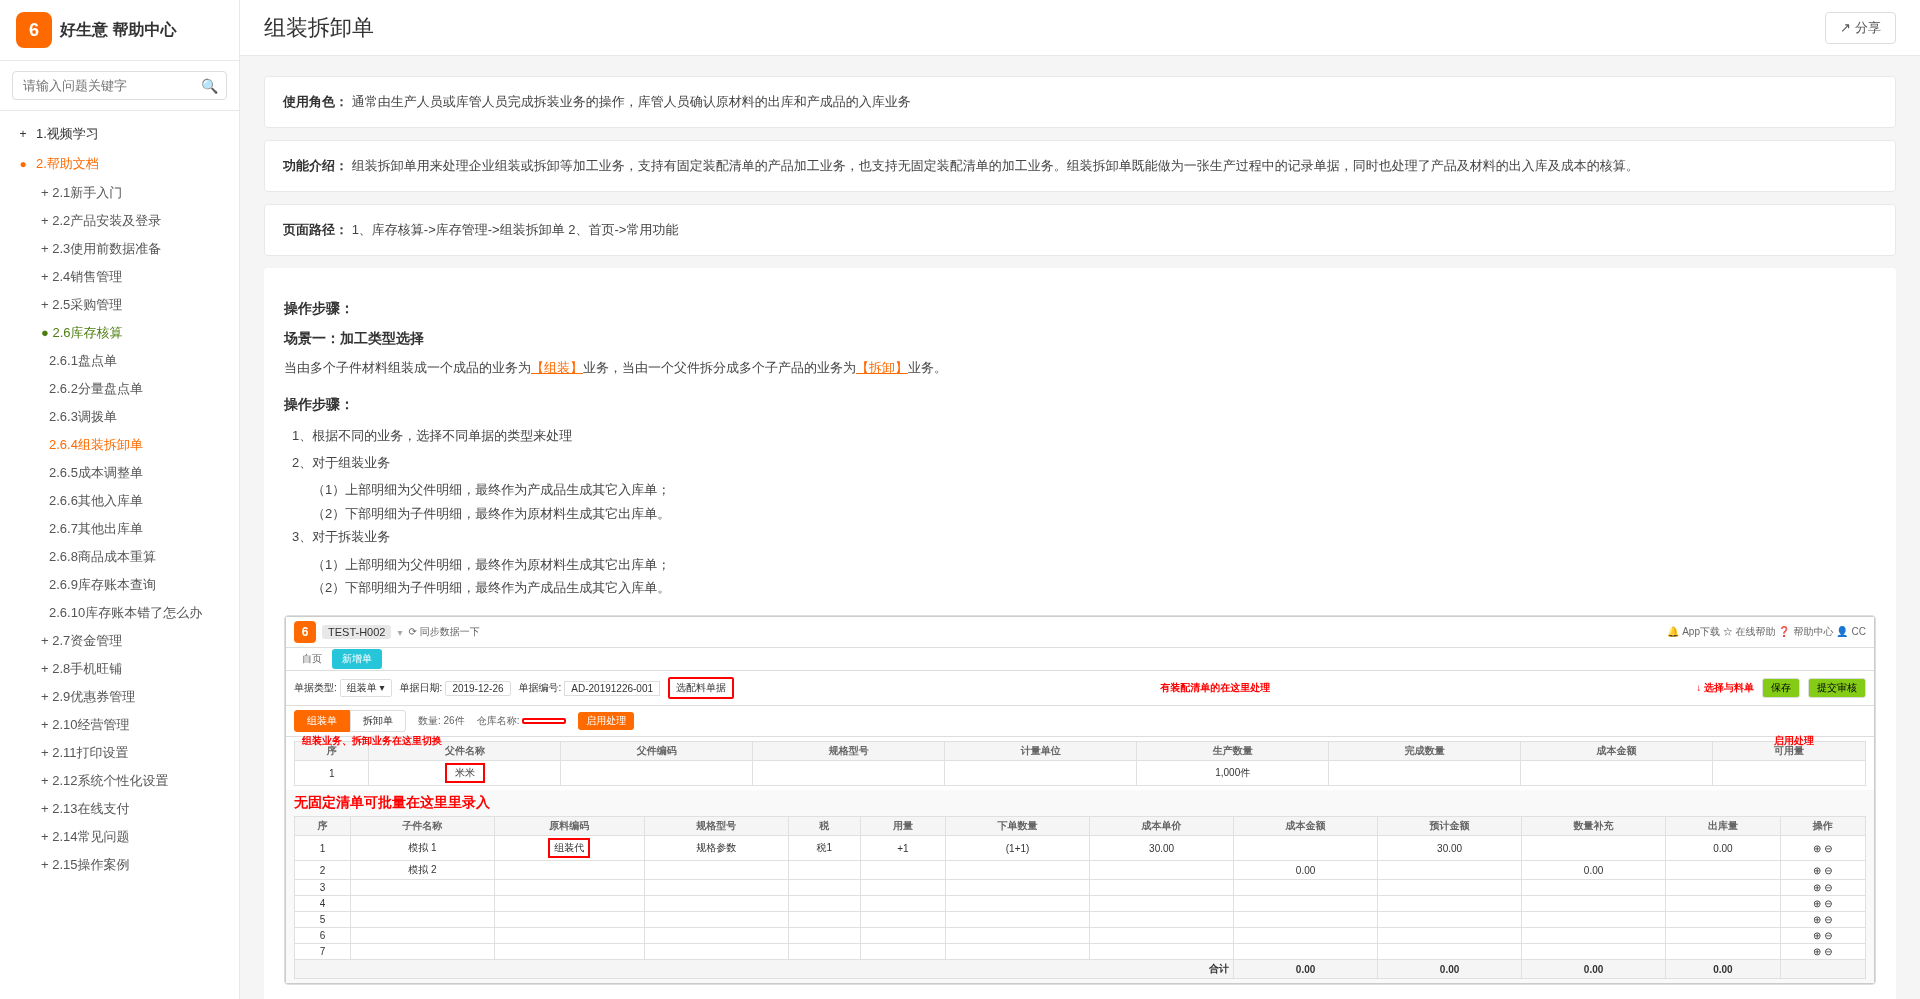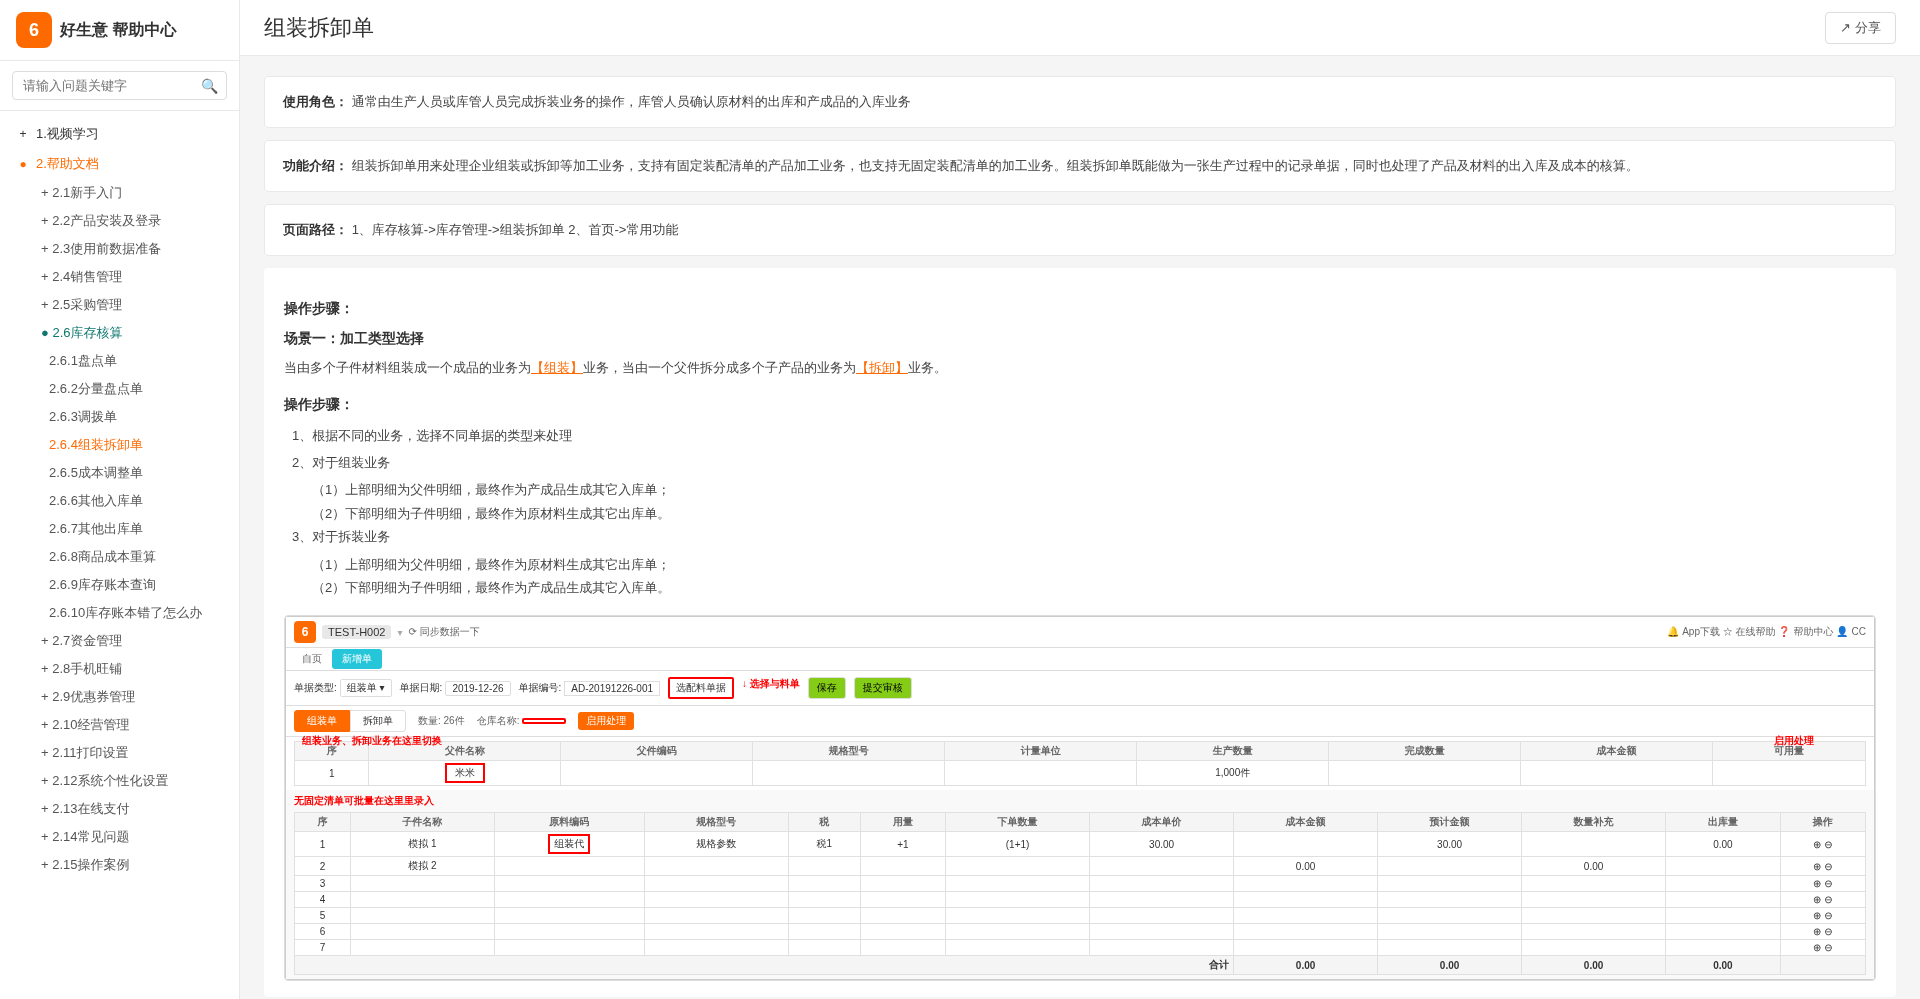--- a/index.html
+++ b/index.html
@@ -298,21 +298,21 @@
     </div>
     <div class="nav-subcategory">
       <span>+ </span>2.3使用前数据准备
     </div>
     <div class="nav-subcategory">
       <span>+ </span>2.4销售管理
     </div>
     <div class="nav-subcategory">
       <span>+ </span>2.5采购管理
     </div>
-    <div class="nav-subcategory active" style="color:#0f766e;">
+    <div class="nav-subcategory active" style="color:#4d7c0f;">
       <span>● </span>2.6库存核算
     </div>
 
     <div class="nav-subcategory leaf">2.6.1盘点单</div>
     <div class="nav-subcategory leaf">2.6.2分量盘点单</div>
     <div class="nav-subcategory leaf">2.6.3调拨单</div>
     <div class="nav-subcategory leaf active" style="color:#ff6a00;">2.6.4组装拆卸单</div>
     <div class="nav-subcategory leaf">2.6.5成本调整单</div>
     <div class="nav-subcategory leaf">2.6.6其他入库单</div>
     <div class="nav-subcategory leaf">2.6.7其他出库单</div>
@@ -410,39 +410,40 @@
           </div>
 
           <div style="display:flex; background:#fff; border-bottom:1px solid #ddd; padding: 0 8px;">
             <div style="display:flex; align-items:center; gap:2px;">
               <span style="font-size:10px;color:#666;padding:4px 8px;">自页</span>
               <span style="font-size:10px;color:#fff;background:#26c6da;padding:3px 10px;border-radius:3px;">新增单</span>
             </div>
           </div>
 
           <div style="background:#fff;padding:6px 8px;border-bottom:1px solid #ddd;">
-            <div style="display:flex;gap:8px;flex-wrap:wrap;">
+            <div style="display:flex;align-items:center;gap:8px;flex-wrap:wrap;">
               <div class="mock-field">
                 <span>单据类型:</span>
                 <div style="border:1px solid #ddd;padding:1px 6px;border-radius:2px;font-size:10px;background:#fff;">
                   <span>组装单</span> ▾
                 </div>
               </div>
               <div class="mock-field">
                 <span>单据日期:</span>
                 <div style="border:1px solid #ddd;padding:1px 6px;border-radius:2px;font-size:10px;background:#fff;">2019-12-26</div>
               </div>
               <div class="mock-field">
                 <span>单据编号:</span>
                 <div style="border:1px solid #ddd;padding:1px 6px;border-radius:0;font-size:10px;background:#fff;">AD-20191226-001</div>
               </div>
 
               <div style="position:relative;display:inline-block;">
                 <div style="border:2px solid red;padding:2px 6px;border-radius:2px;font-size:10px;background:#fff;color:#333;">选配料单据</div>
               </div>
+              <div style="flex:1;text-align:center;color:red;font-size:10px;font-weight:bold;">有装配清单的在这里处理</div>
               <div style="font-size:10px;color:red;font-weight:bold;">
                 ↓ <span>选择与料单</span>
               </div>
               <button class="mock-btn">保存</button>
               <button class="mock-btn">提交审核</button>
             </div>
           </div>
 
           <div style="background:#fff;padding:4px 8px;border-bottom:1px solid #ddd;display:flex;align-items:center;gap:12px;position:relative;">
             <div style="display:flex;gap:0;">
@@ -493,21 +494,21 @@
                   <td>1,000件</td>
                   <td></td>
                   <td></td>
                   <td></td>
                 </tr>
               </tbody>
             </table>
           </div>
 
           <div style="padding:4px 8px;background:#f9f9f9;position:relative;">
-            <div style="color:red;font-size:10px;font-weight:bold;margin-bottom:4px;">无固定清单可批量在这里里录入</div>
+            <div style="color:red;font-size:14px;font-weight:bold;margin-bottom:4px;">无固定清单可批量在这里里录入</div>
             <table class="mock-table" style="background:#fff;">
               <thead>
                 <tr>
                   <th>序</th>
                   <th>子件名称</th>
                   <th>原料编码</th>
                   <th>规格型号</th>
                   <th>税</th>
                   <th>用量</th>
                   <th>下单数量</th>

